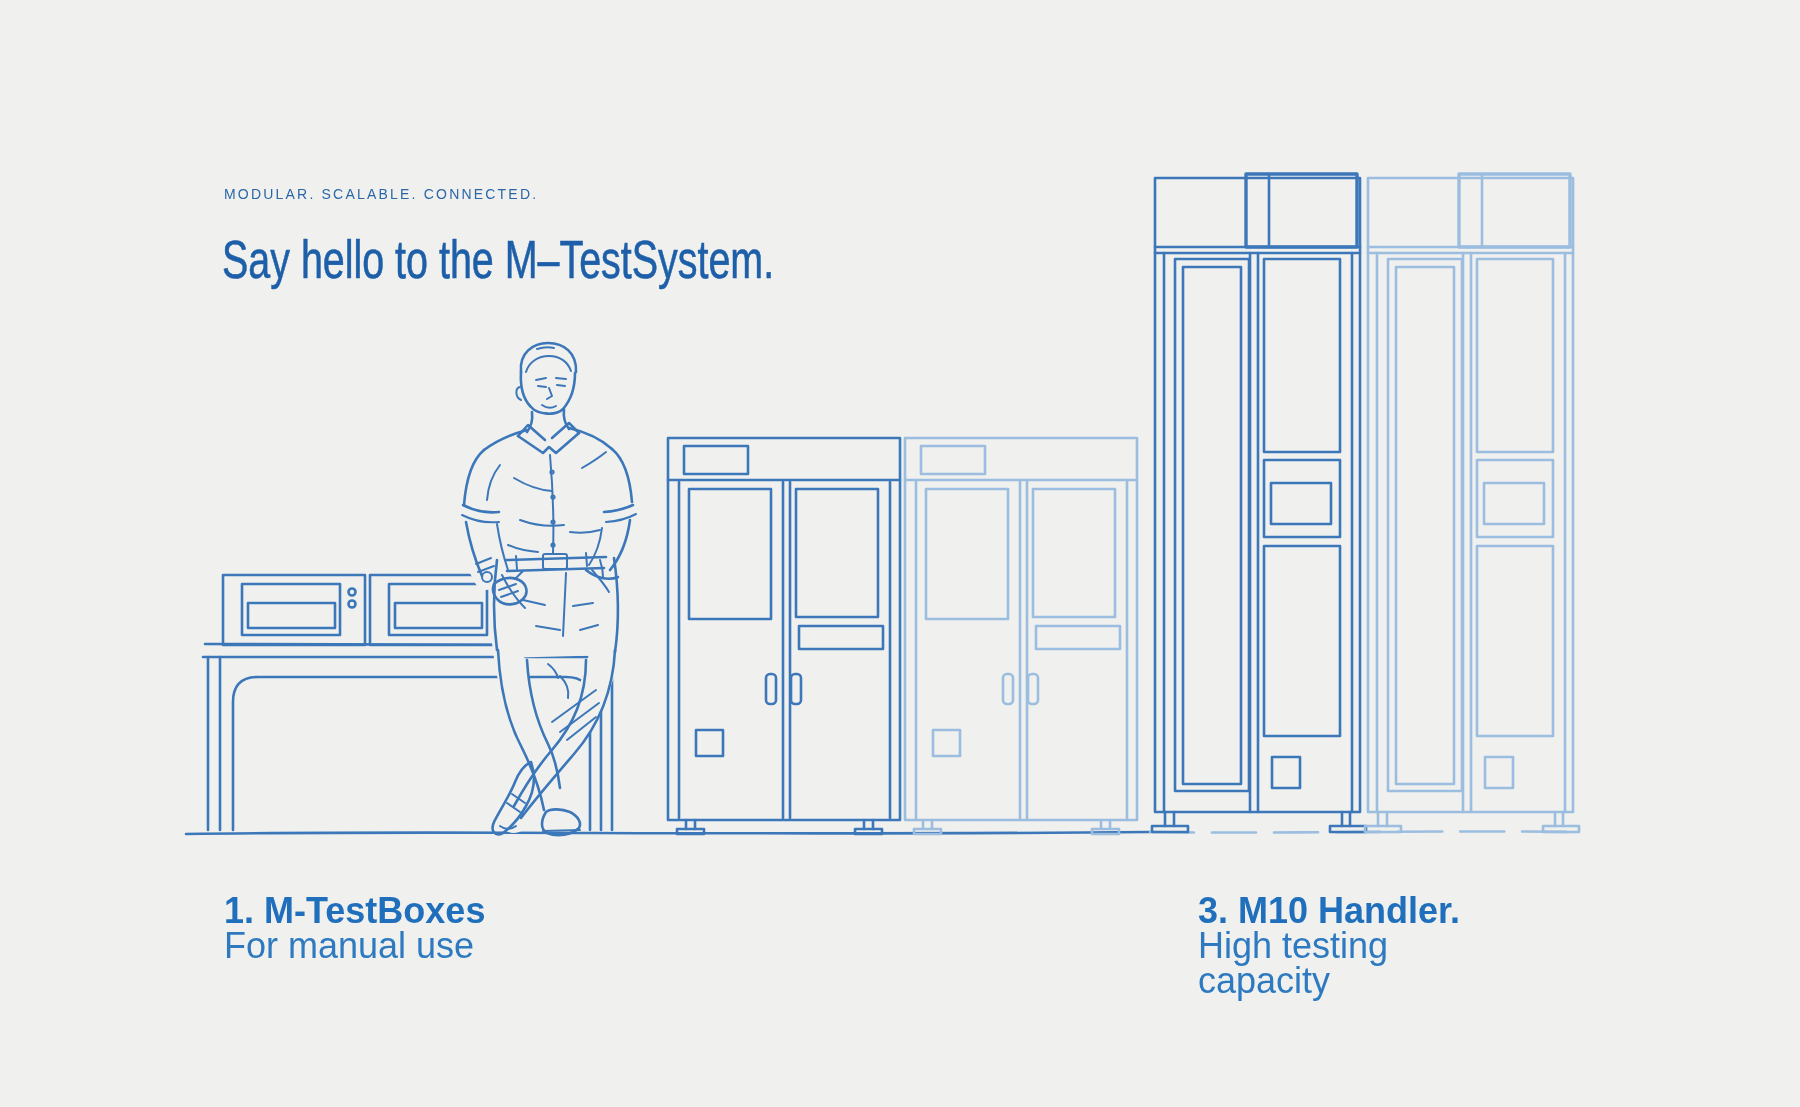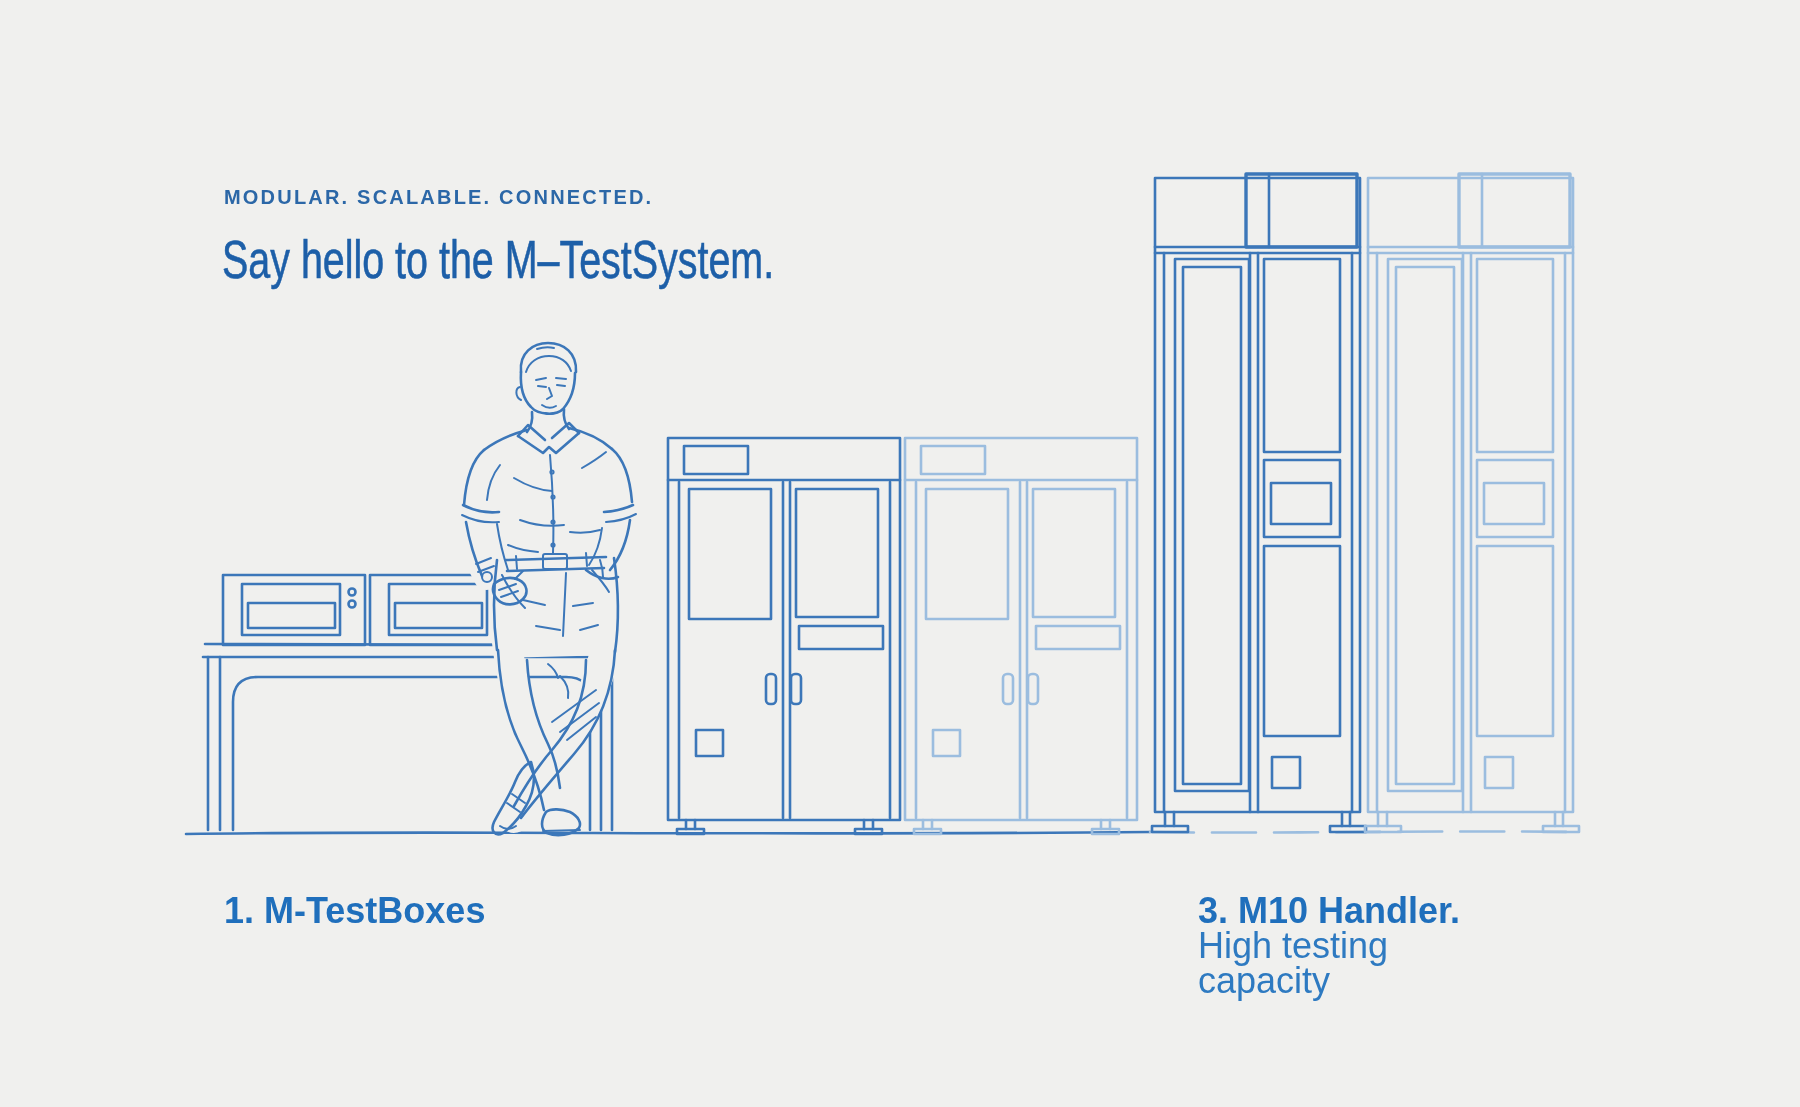--- a/index.html
+++ b/index.html
@@ -3,21 +3,21 @@
 <meta charset="utf-8">
 <style>
   html,body{margin:0;padding:0;background:#e4e4e2;}
   .stage{
     position:relative;width:1800px;height:1107px;overflow:hidden;
     background:var(--bg,#f0f0ee);
     font-family:"Liberation Sans", sans-serif;
   }
   .eyebrow{
     position:absolute;left:224px;top:186px;
-    font-size:20px;font-weight:700;letter-spacing:2.2px;
+    font-size:14px;font-weight:400;letter-spacing:2.2px;
     color:var(--eyebrow,#2b67a7);
     white-space:nowrap;
   }
   .title{
     position:absolute;left:222px;top:232px;margin:0;
     font-size:54px;font-weight:400;line-height:54px;
     color:var(--heading,#1d5fa8);
     -webkit-text-stroke:0.6px currentColor;
     transform:scaleX(0.73);transform-origin:left top;
     white-space:nowrap;
@@ -216,20 +216,21 @@
 
     <use href="#m1cab" class="sk"></use>
     <use href="#m1cab" class="skl" x="237"></use>
 
     <use href="#m10cab" class="sk"></use>
     <use href="#m10cab" class="skl" x="213"></use>
   </svg>
 
   <div class="caption cap-1">
     <div class="cap-title">1. M-TestBoxes</div>
+    <div class="cap-body">For manual use</div>
   </div>
   <div class="caption cap-2">
   </div>
   <div class="caption cap-3">
     <div class="cap-title">3. M10 Handler.</div>
     <div class="cap-body">High testing capacity</div>
   </div>
 
 </div>
 

